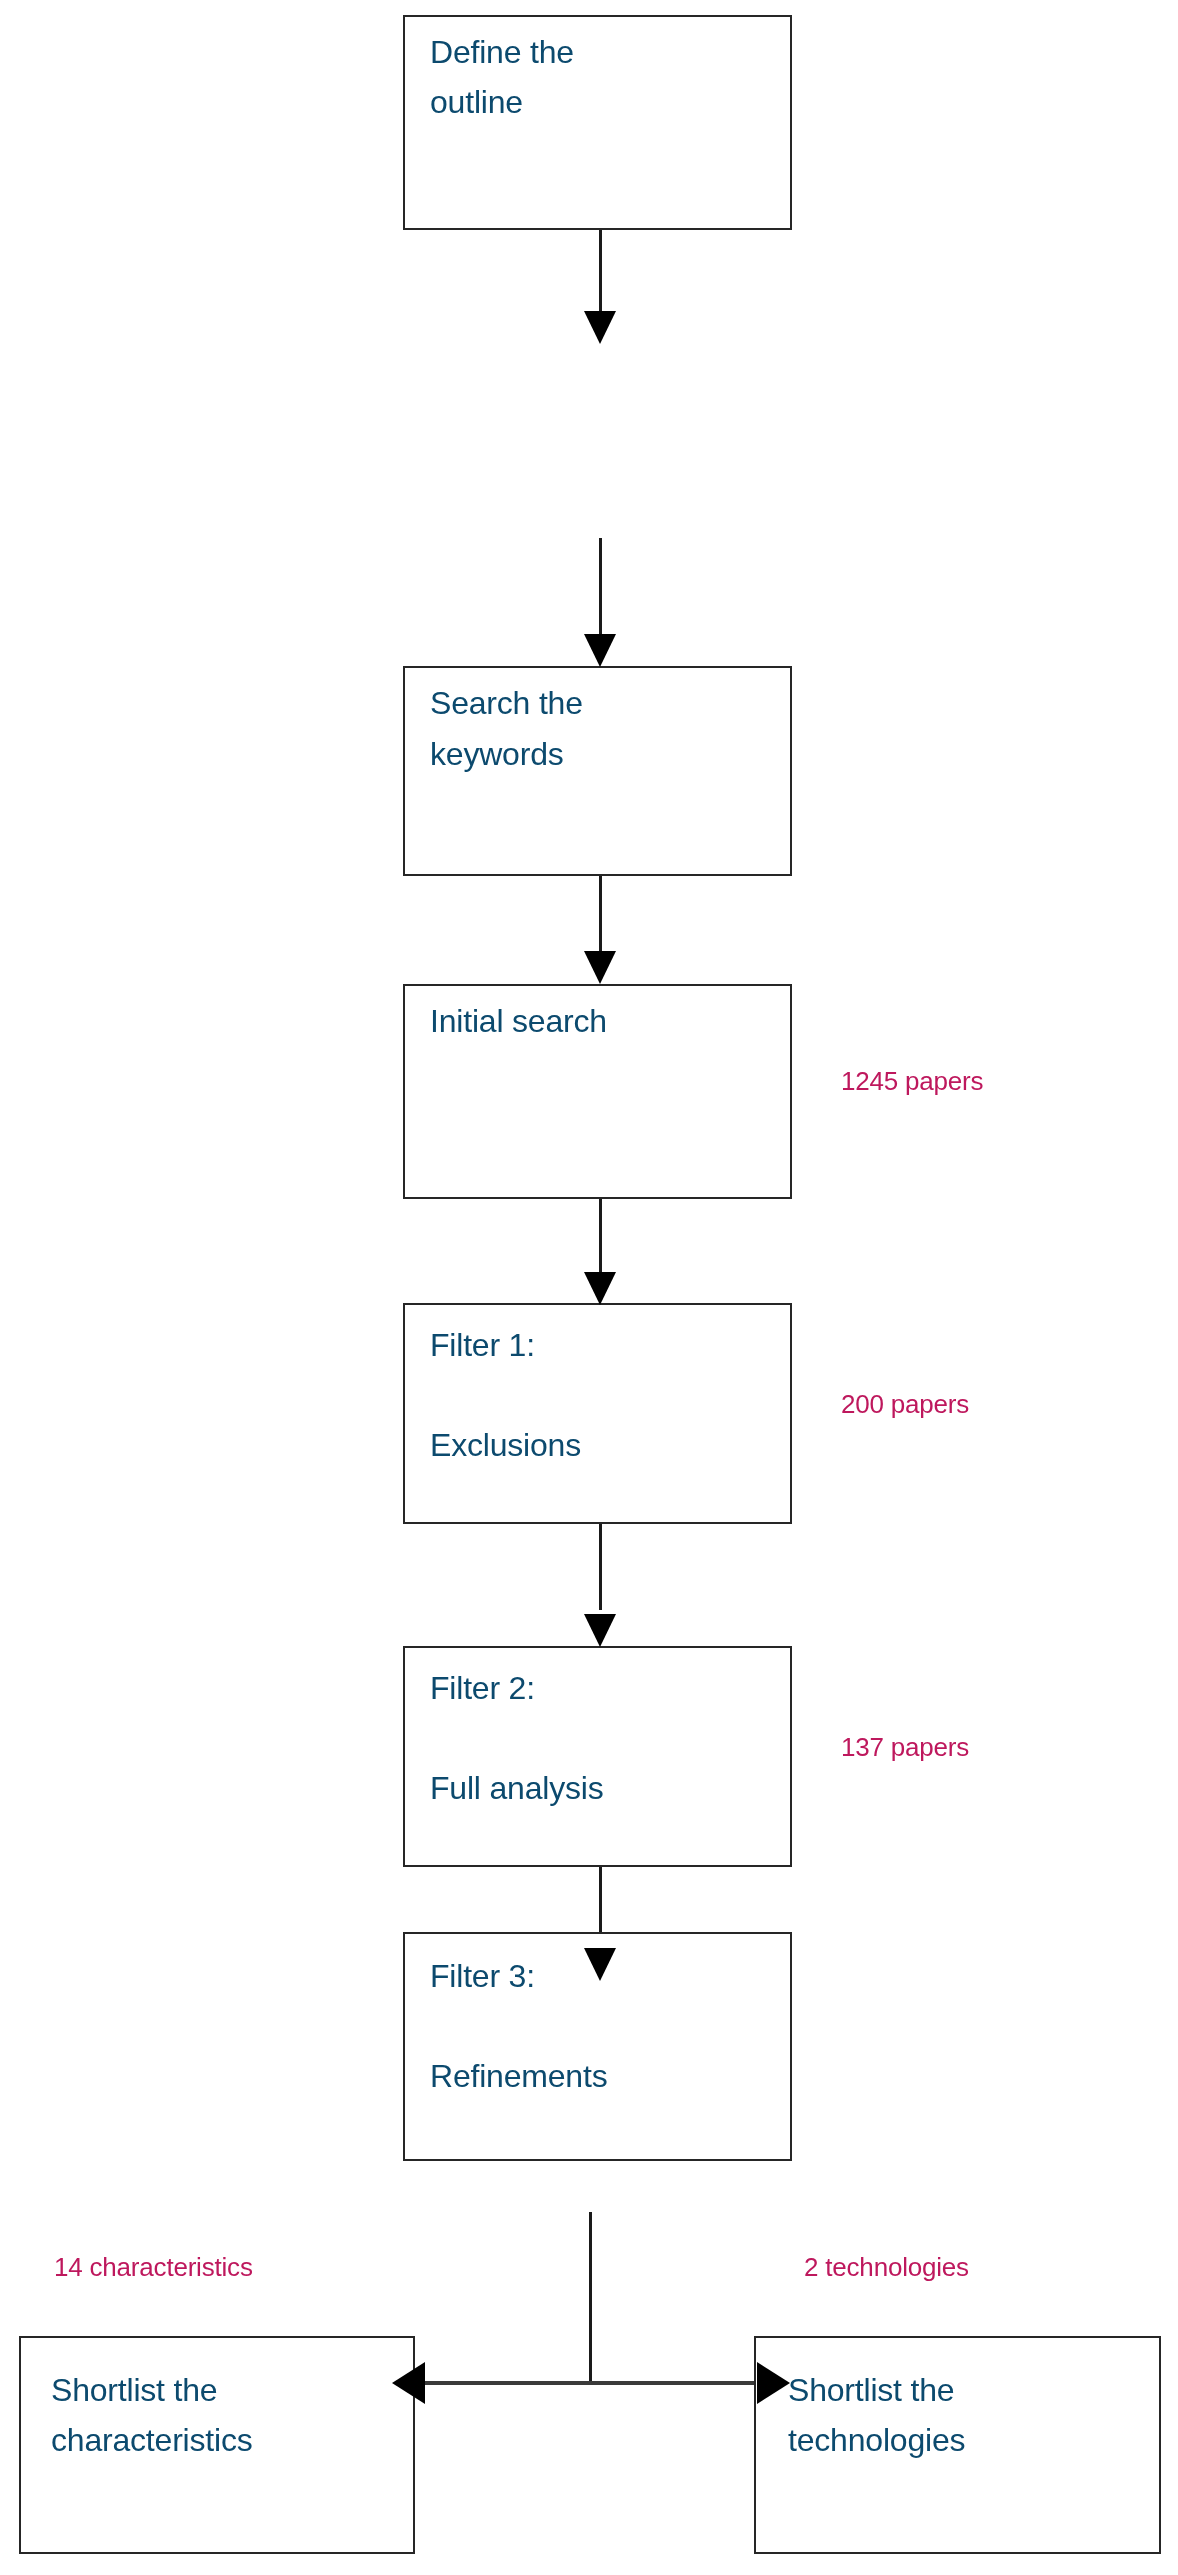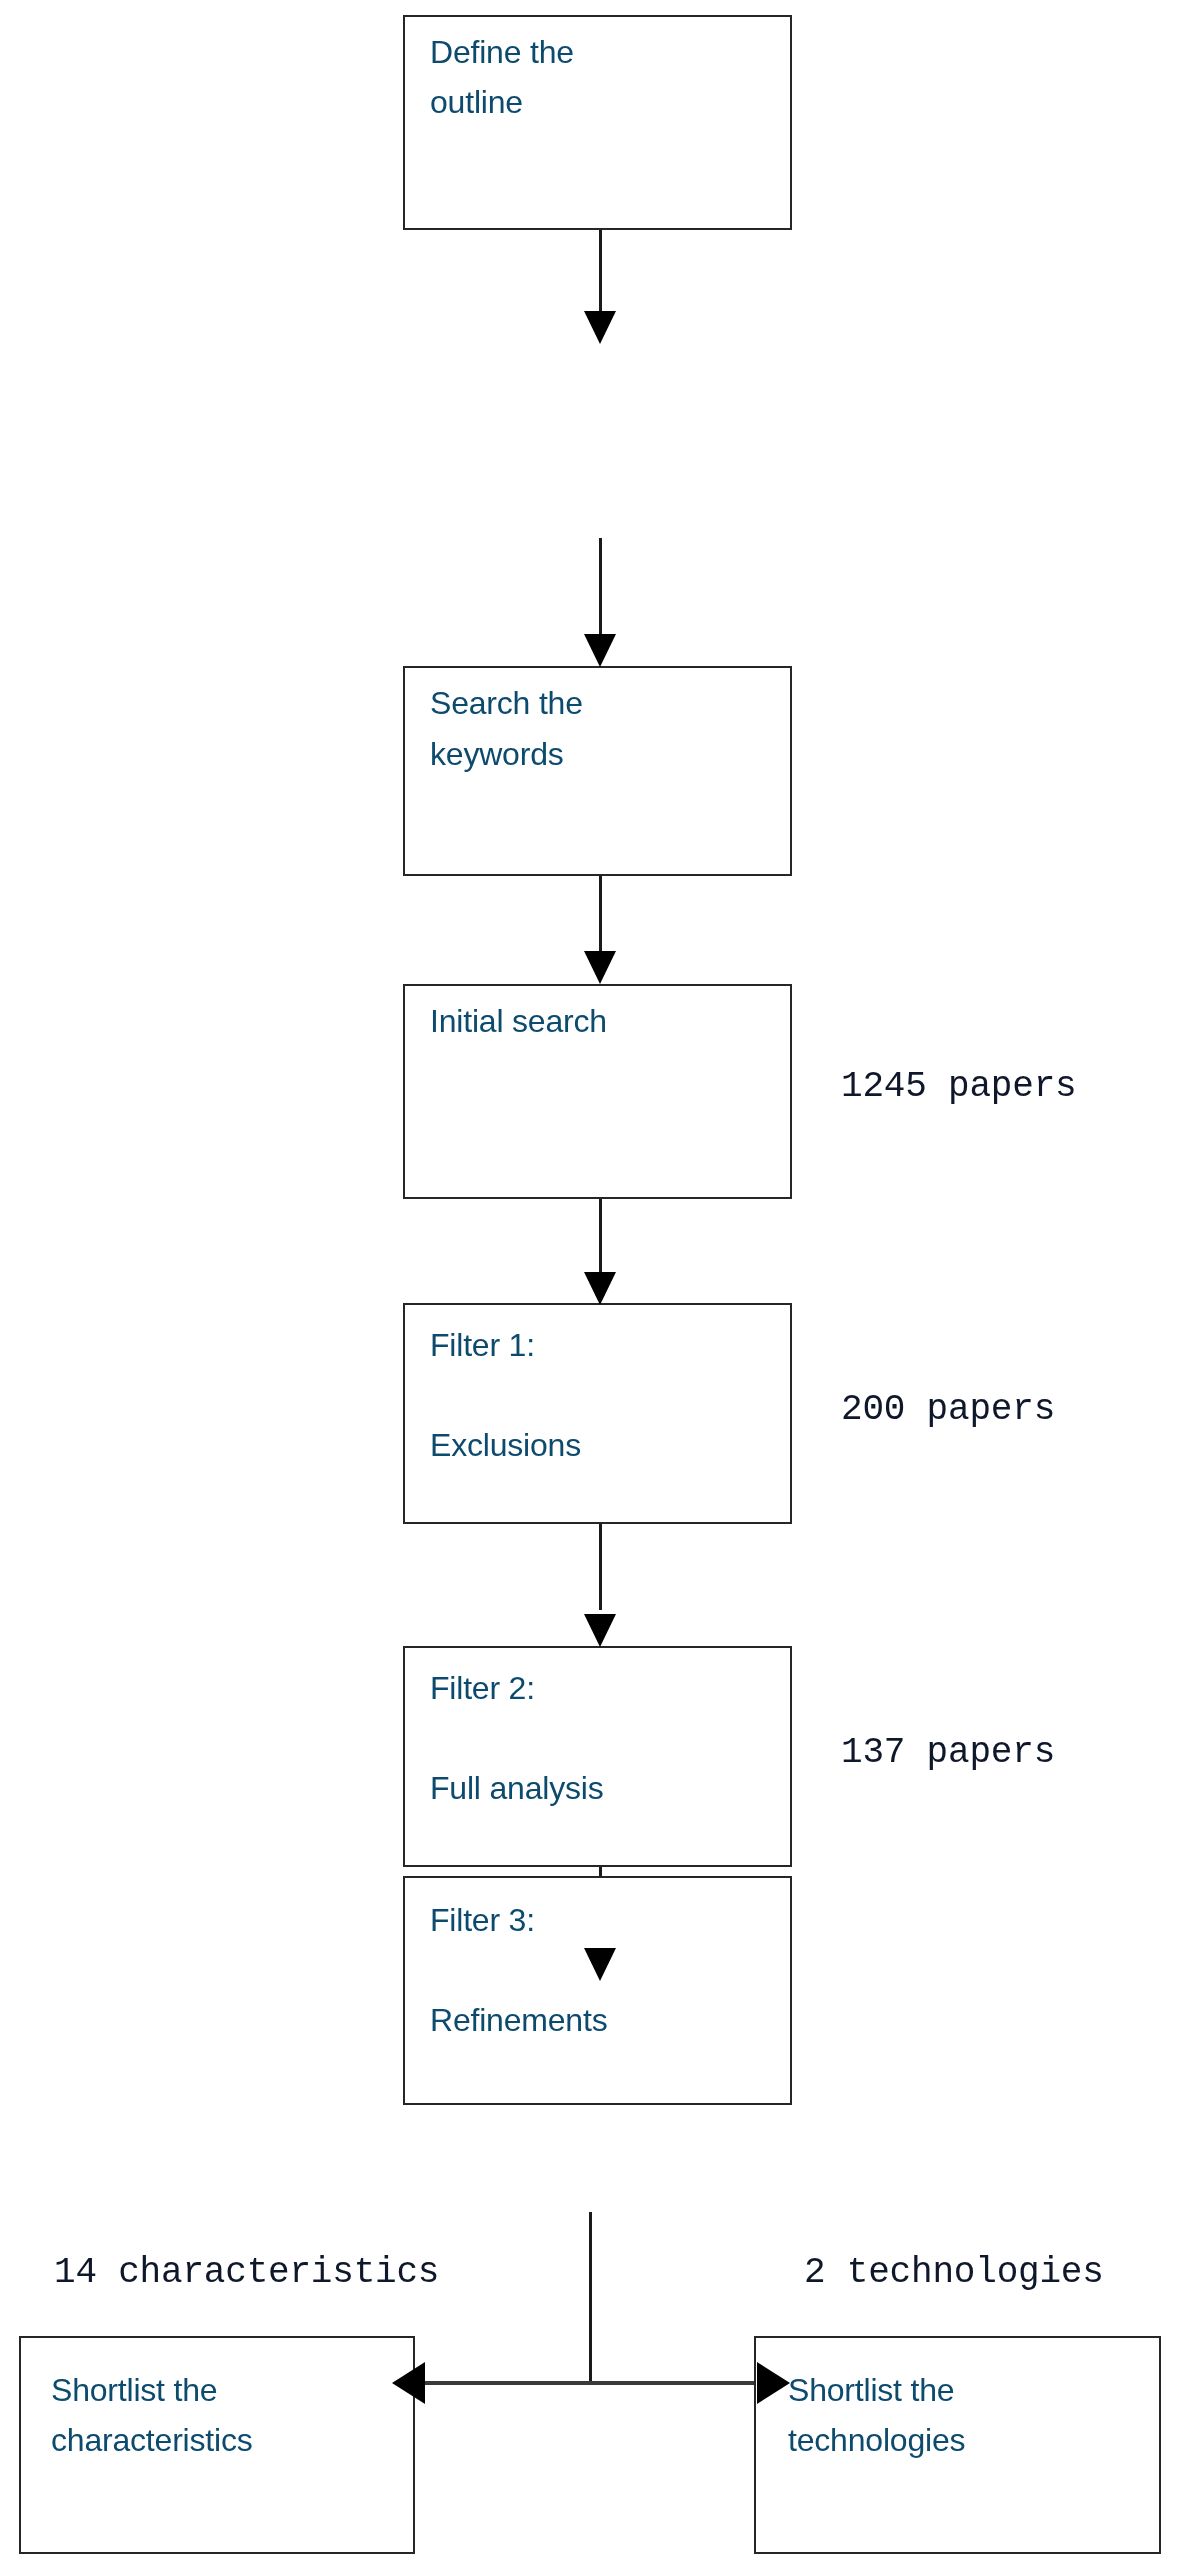--- a/index.html
+++ b/index.html
@@ -32,26 +32,25 @@
     line-height: 1.0;
     color: #0c4a6e;
     white-space: nowrap;
     letter-spacing: -0.2px;
   }
   .node .line + .line { margin-top: 18.3px; }
   .node.twogap .line + .line { margin-top: 68px; }
 
   .sidelabel {
     position: absolute;
-    font-size: 36px;
-    color: #0f172a;
+    font-size: 26px;
+    color: #be185d;
     white-space: nowrap;
     z-index: 4;
     letter-spacing: -0.2px;
-    font-family: Liberation Mono, monospace;
   }
 
   .vline {
     position: absolute;
     width: 3.2px;
     background: #1a1a1a;
     z-index: 1;
   }
   .arrowhead-down {
     position: absolute;
@@ -141,21 +140,21 @@
     <div class="lines" style="top:24px;">
       <div class="line">Filter 2:</div>
       <div class="line">Full analysis</div>
     </div>
   </div>
   <div class="sidelabel" style="left:841px; top:1732px;">137 papers</div>
 
   <div class="vline" style="left:599px; top:1847px; height:107px;"></div>
   <div class="arrowhead-down" style="left:584px; top:1948px;"></div>
 
-  <div class="node twogap" style="left:403px; top:1876px; width:389px; height:229px;">
+  <div class="node twogap" style="left:403px; top:1932px; width:389px; height:229px;">
     <div class="lines" style="top:26px;">
       <div class="line">Filter 3:</div>
       <div class="line">Refinements</div>
     </div>
   </div>
 
   <div class="vline" style="left:589px; top:2212px; height:173px;"></div>
 
   <div class="hline" style="left:425px; top:2381px; width:334px;"></div>
   <div class="arrowhead-left" style="left:392px; top:2362px;"></div>

